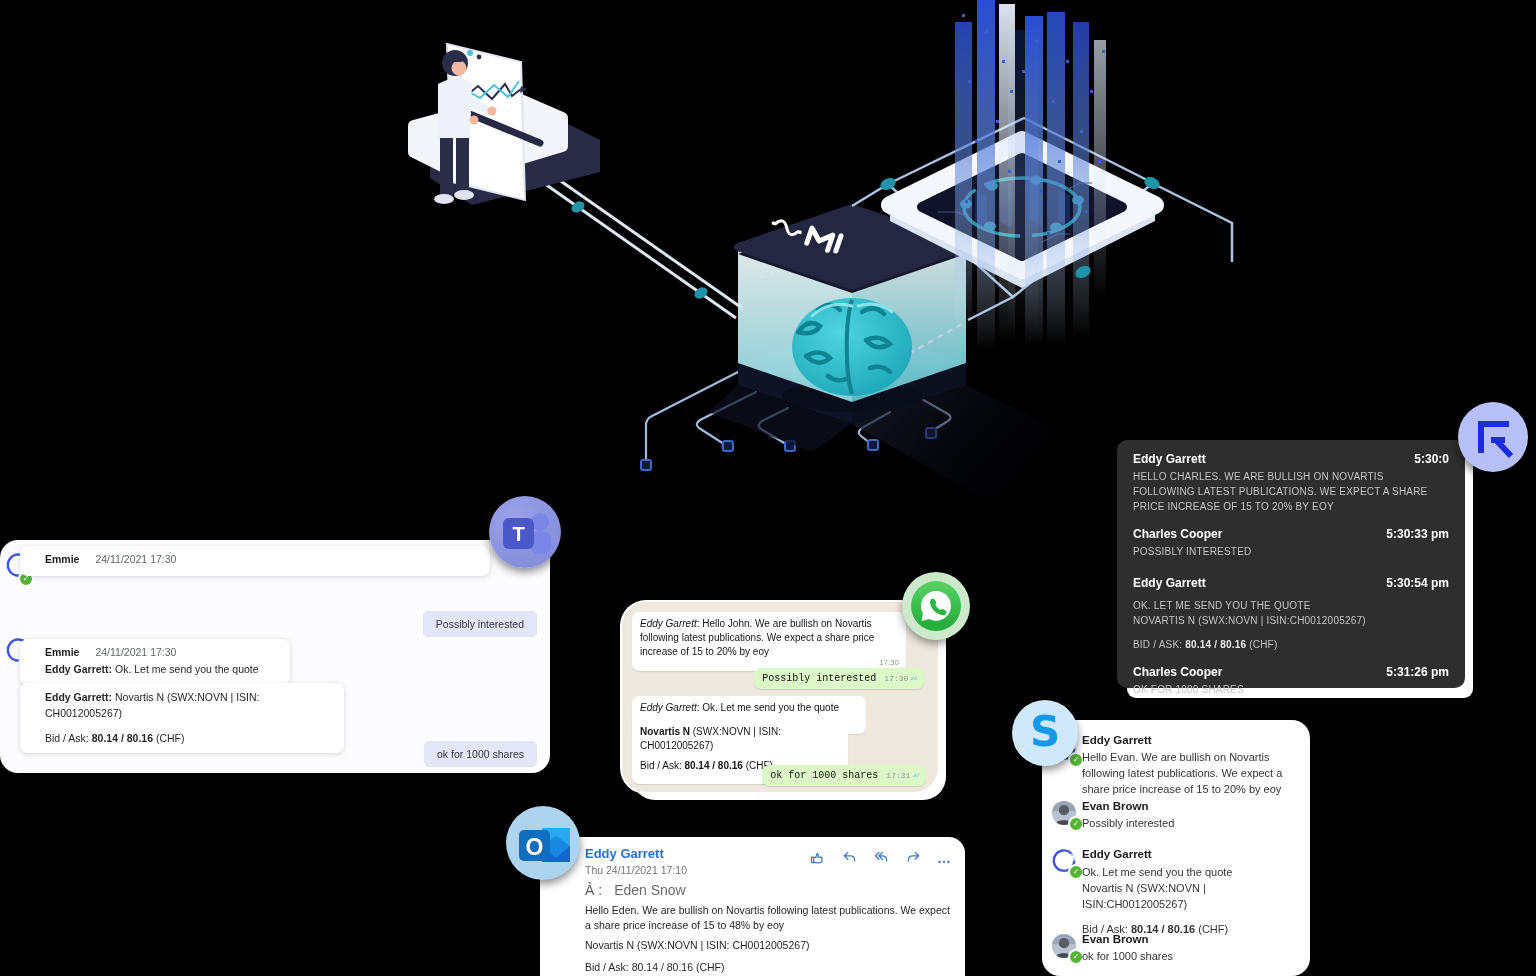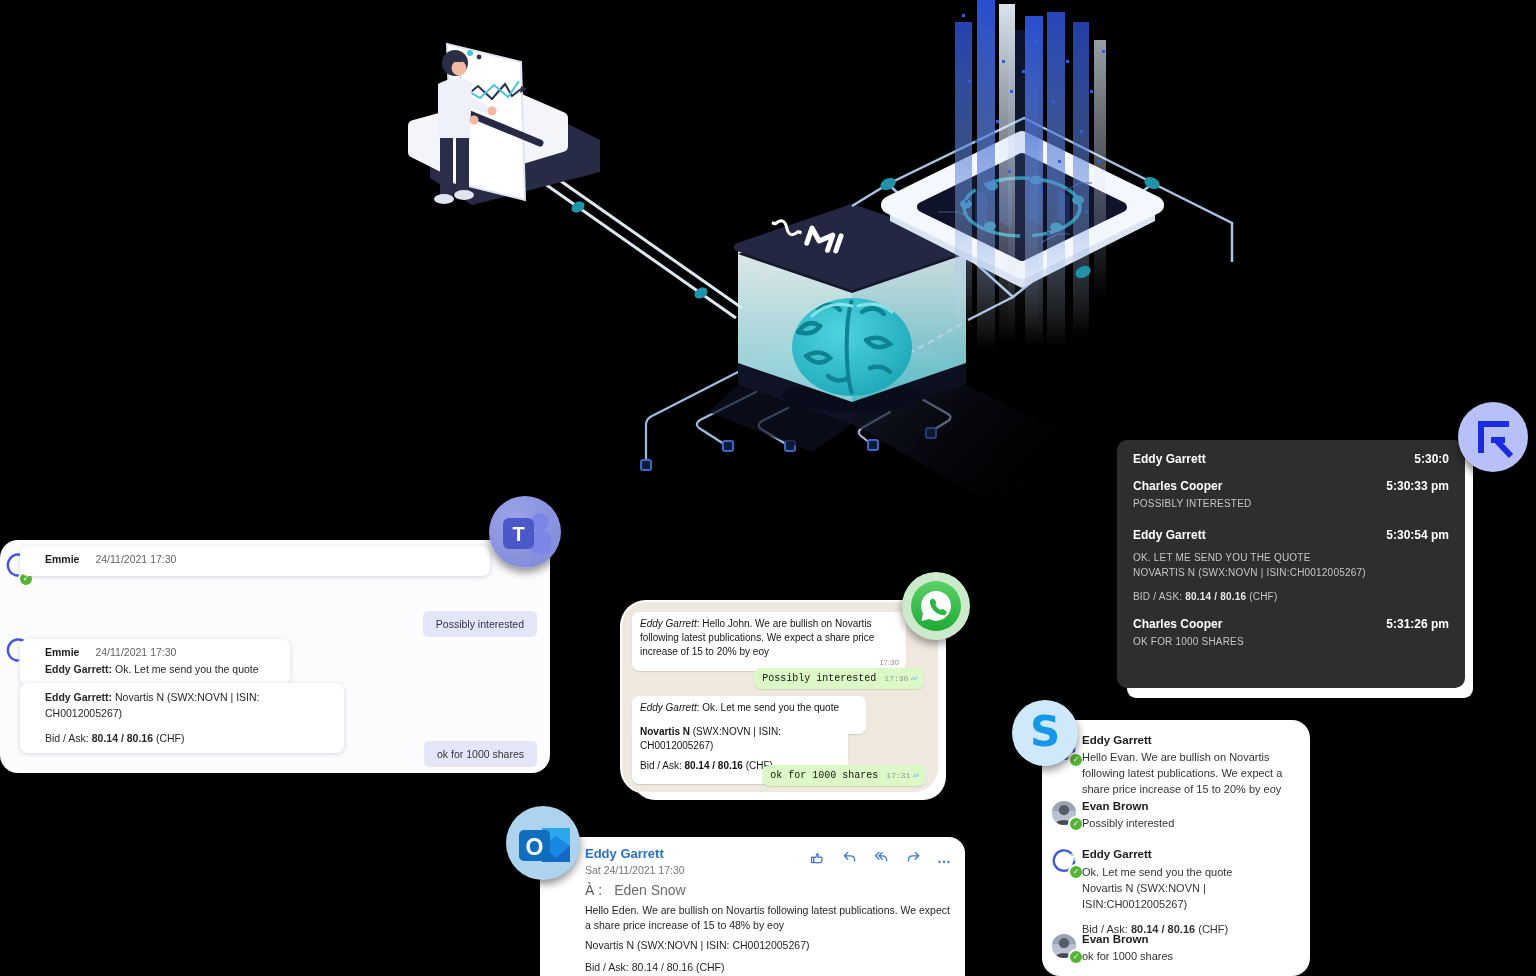--- a/index.html
+++ b/index.html
@@ -336,20 +336,21 @@
     <path d="M34,19c-8.3,0-15,6.7-15,15c0,2.7,0.7,5.2,2,7.3L19.5,49l7.9-2c2,1.1,4.5,1.8,6.6,1.8c8.3,0,15-6.7,15-15S42.3,19,34,19z" fill="#ffffff"></path>
     <path d="M28.2,28.6c0.5-1.3,2.9-2.7,3.8-1.6l2.1,2.8c0.7,0.9-0.9,2.1-0.5,3.1c1,2.1,2.7,3.8,4.8,4.8c1,0.4,2.2-1.1,3.1-0.5l2.8,2.1c1.1,0.9-0.3,3.2-1.6,3.8c-2.1,0.9-7.5-1.1-10.8-4.4C28.7,35.4,27.4,30.7,28.2,28.6z" fill="#2cb742"></path>
   </svg>
 </div>
 
 <div id="dark-panel" class="abs">
   <div class="d-row">
       <span>Eddy Garrett</span>
       <span>5:30:0</span>
     </div>
+  <div class="d-body" style="width:300px">HELLO CHARLES. WE ARE BULLISH ON NOVARTIS FOLLOWING LATEST PUBLICATIONS. WE EXPECT A SHARE PRICE INCREASE OF 15 TO 20% BY EOY</div>
   <div class="d-row" style="margin-top:13px">
       <span>Charles Cooper</span>
       <span>5:30:33 pm</span>
     </div>
   <div class="d-body">POSSIBLY INTERESTED</div>
   <div class="d-row" style="margin-top:17px">
       <span>Eddy Garrett</span>
       <span>5:30:54 pm</span>
     </div>
   <div class="d-body" style="margin-top:8px">
@@ -371,21 +372,21 @@
       <path d="M20,22 H51"></path>
         <path d="M23,19 V51"></path>
         <path d="M33,38 H47"></path>
         <path d="M38,38 L53,54"></path>
     </g>
   </svg>
 </div>
 
 <div id="ol-panel" class="abs">
   <div class="ol-name">Eddy Garrett</div>
-  <div class="ol-date">Sat 24/11/2021 17:30</div>
+  <div class="ol-date">Thu 24/11/2021 17:10</div>
   <div class="ol-to"><span>À :</span><span class="to-name">Eden Snow</span></div>
   <div class="ol-actions">
     <svg class="ol-ic" viewBox="0 0 20 20">
         <path d="M3,9.5h2.5v6.5H3z M5.5,15.3c2.2,0.9,6.8,1,8.8,0.2c0.9-0.4,1.6-4.9,0.4-5.9h-4.3c0.6-1.8,0.9-3.7-0.7-4.2L8,9.6L5.5,10.6"></path>
       </svg>
     <svg class="ol-ic" viewBox="0 0 20 20">
         <path d="M8,4 L4,8 L8,12 M4,8 H11 c3,0 5,2 5,5 v1"></path>
       </svg>
     <svg class="ol-ic" viewBox="0 0 20 20">
         <path d="M7,4 L3,8 L7,12 M11,4 L7,8 L11,12 M7,8 h4 c3,0 5,2 5,5 v1"></path>

